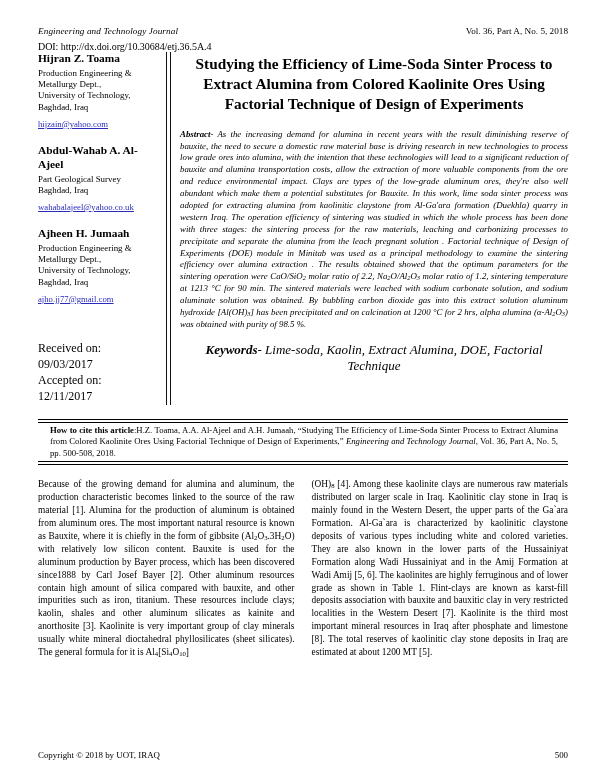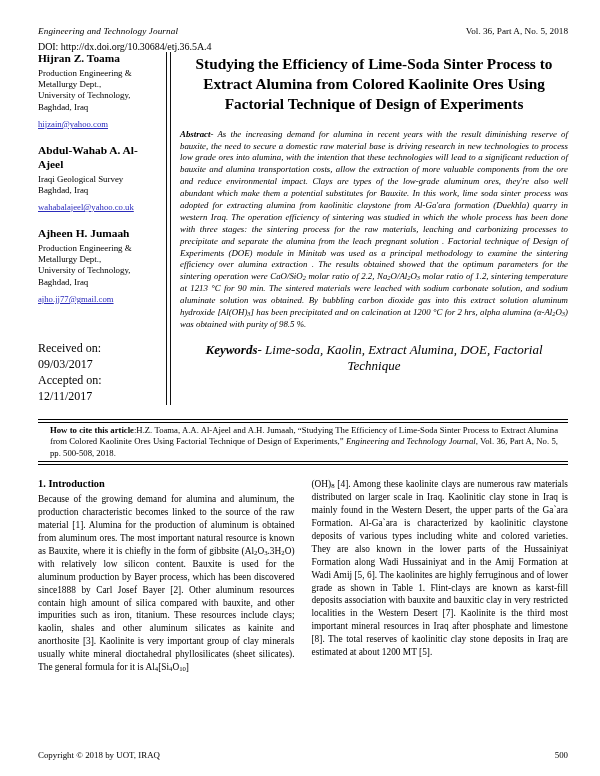--- a/index.html
+++ b/index.html
@@ -206,21 +206,21 @@
           <div>Metallurgy Dept.,</div>
           <div>University of Technology,</div>
           <div>Baghdad, Iraq</div>
         </div>
         <a class="email" href="#">hijzain@yahoo.com</a>
       </div>
 
       <div class="author-group g2">
         <div class="author-name">Abdul-Wahab A. Al-Ajeel</div>
         <div class="author-aff">
-          <div>Iraqi Geological Survey</div>
+          <div>Part Geological Survey</div>
           <div>Baghdad, Iraq</div>
         </div>
         <a class="email" href="#">wahabalajeel@yahoo.co.uk</a>
       </div>
 
       <div class="author-group">
         <div class="author-name">Ajheen H. Jumaah</div>
         <div class="author-aff">
           <div>Production Engineering &amp;</div>
           <div>Metallurgy Dept.,</div>
@@ -252,21 +252,20 @@
   </div>
 
   <div class="citebox">
     <div class="citetext">
       <span class="lbl">How to cite this article</span><span>:H.Z. Toama, A.A. Al-Ajeel and A.H. Jumaah, “Studying The Efficiency of Lime-Soda Sinter Process to Extract Alumina from Colored Kaolinite Ores Using Factorial Technique of Design of Experiments,” </span><span class="ital">Engineering and Technology Journal</span><span>, Vol. 36, Part A, No. 5, pp. 500-508, 2018.</span>
     </div>
   </div>
 
   <div class="body2col">
     <div class="col">
-      <div class="sechead">1. Introduction</div>
       <div class="para">Because of the growing demand for alumina and aluminum, the production characteristic becomes linked to the source of the raw material [1]. Alumina for the production of aluminum is obtained from aluminum ores. The most important natural resource is known as Bauxite, where it is chiefly in the form of gibbsite (Al<sub>2</sub>O<sub>3</sub>.3H<sub>2</sub>O) with relatively low silicon content. Bauxite is used for the aluminum production by Bayer process, which has been discovered since1888 by Carl Josef Bayer [2]. Other aluminum resources contain high amount of silica compared with bauxite, and other impurities such as iron, titanium. These resources include clays; kaolin, shales and other aluminum silicates as kainite and anorthosite [3]. Kaolinite is very important group of clay minerals usually white mineral dioctahedral phyllosilicates (sheet silicates). The general formula for it is Al<sub>4</sub>[Si<sub>4</sub>O<sub>10</sub>]</div>
     </div>
     <div class="col">
       <div class="para">(OH)<sub>8</sub> [4]. Among these kaolinite clays are numerous raw materials distributed on larger scale in Iraq. Kaolinitic clay stone in Iraq is mainly found in the Western Desert, the upper parts of the Ga`ara Formation. Al-Ga`ara is characterized by kaolinitic claystone deposits of various types including white and colored varieties. They are also known in the lower parts of the Hussainiyat Formation along Wadi Hussainiyat and in the Amij Formation at Wadi Amij [5, 6]. The kaolinites are highly ferruginous and of lower grade as shown in Table 1. Flint-clays are known as karst-fill deposits association with bauxite and bauxitic clay in very restricted localities in the Western Desert [7]. Kaolinite is the third most important mineral resources in Iraq after phosphate and limestone [8]. The total reserves of kaolinitic clay stone deposits in Iraq are estimated at about 1200 MT [5].</div>
     </div>
   </div>
 
   <div class="footer">
     <span>Copyright © 2018 by UOT, IRAQ</span>
     <span>500</span>

